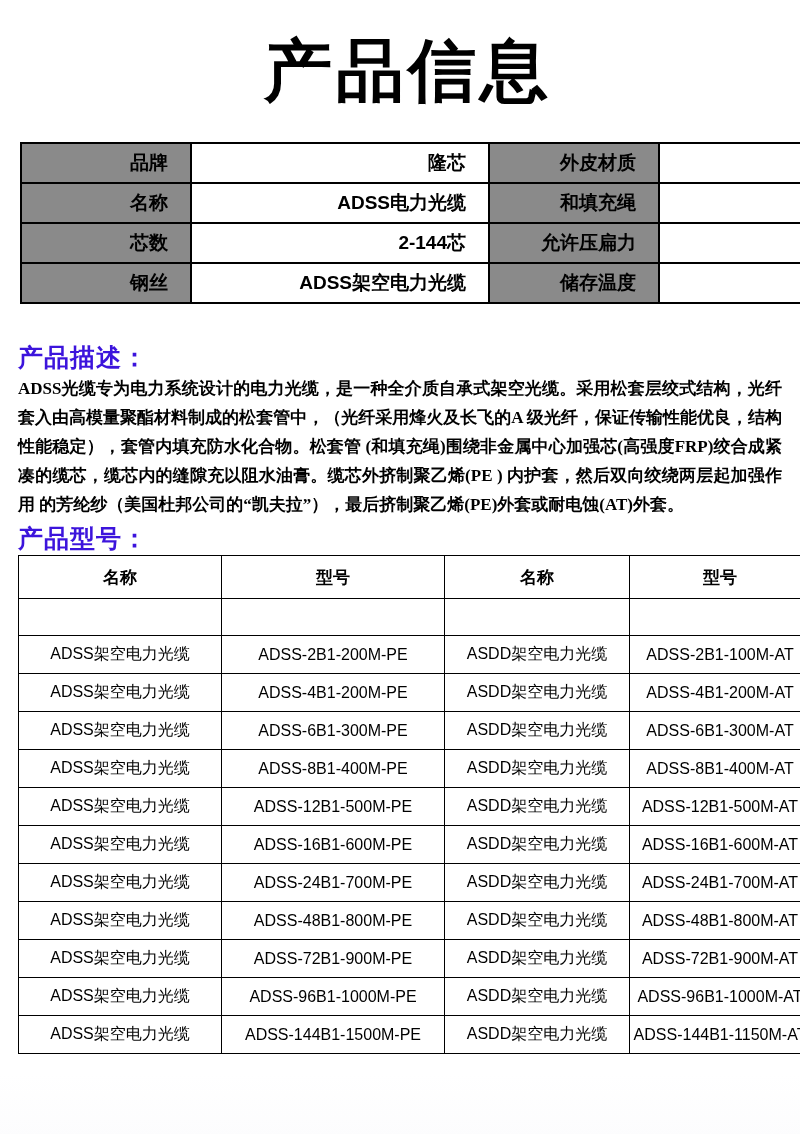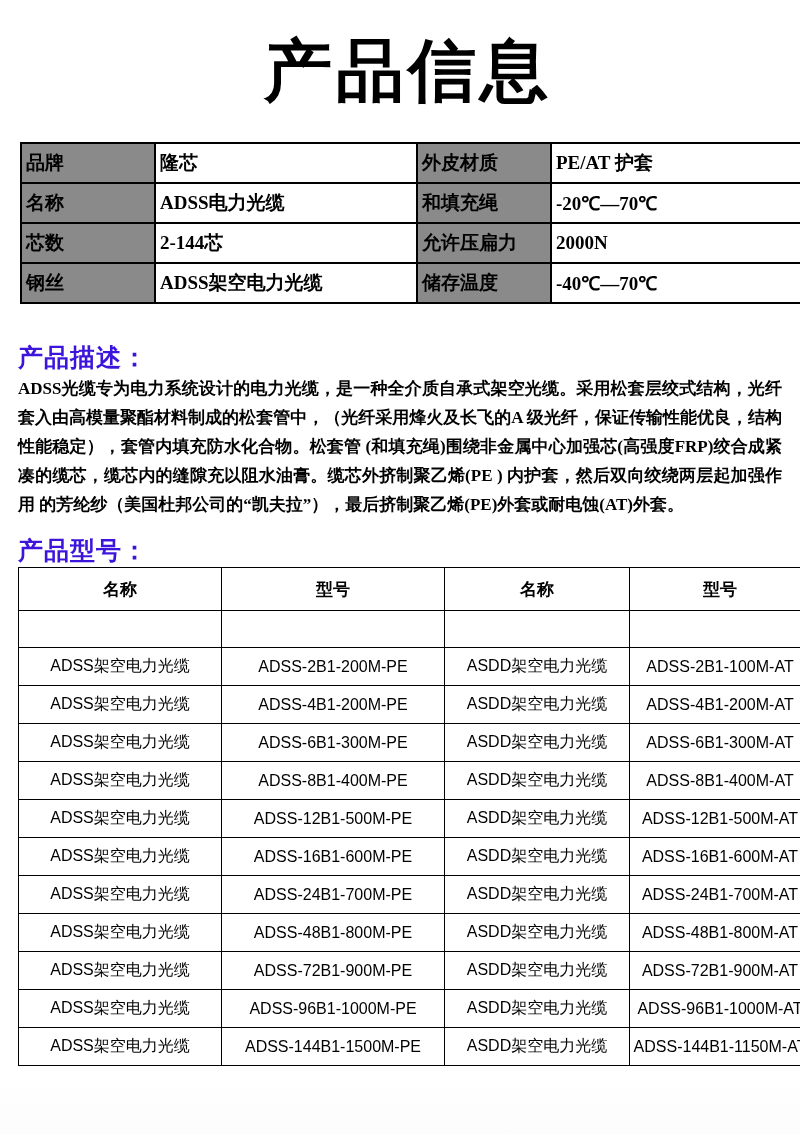--- a/index.html
+++ b/index.html
@@ -36,28 +36,27 @@
     margin: 30px 20px 0 20px;
   }
   table.spec-table {
     border-collapse: collapse;
     width: 760px;
     table-layout: fixed;
   }
   table.spec-table td {
     border: 2px solid #000000;
     height: 38px;
-    padding: 0 4px;
-    text-align: left;
+    padding: 0 22px;
+    text-align: right;
     vertical-align: middle;
     font-size: 19px;
     font-weight: 700;
     white-space: nowrap;
     overflow: hidden;
-    font-family: Liberation Serif, serif;
   }
   table.spec-table td.label {
     background: #8a8a8a;
     color: #000000;
     width: 124px;
     font-size: 19px;
   }
   table.spec-table td.value {
     background: #ffffff;
     margin-top: 8px;
@@ -74,21 +73,21 @@
     font-size: 25px;
     line-height: 30px;
     font-weight: 700;
     letter-spacing: 1px;
   }
   .section-heading.desc { margin: 38px 0 2px 18px; }
   .section-heading.models { margin: 2px 0 2px 18px; }
 
   
   .description {
-    margin: 0 18px 16px 18px;
+    margin: 0 18px 4px 18px;
     font-size: 17px;
     line-height: 29px;
     font-weight: 700;
     text-align: justify;
     text-justify: inter-ideograph;
     color: #000000;
     font-family: "Liberation Serif", "DejaVu Serif", serif;
   }
 
   

